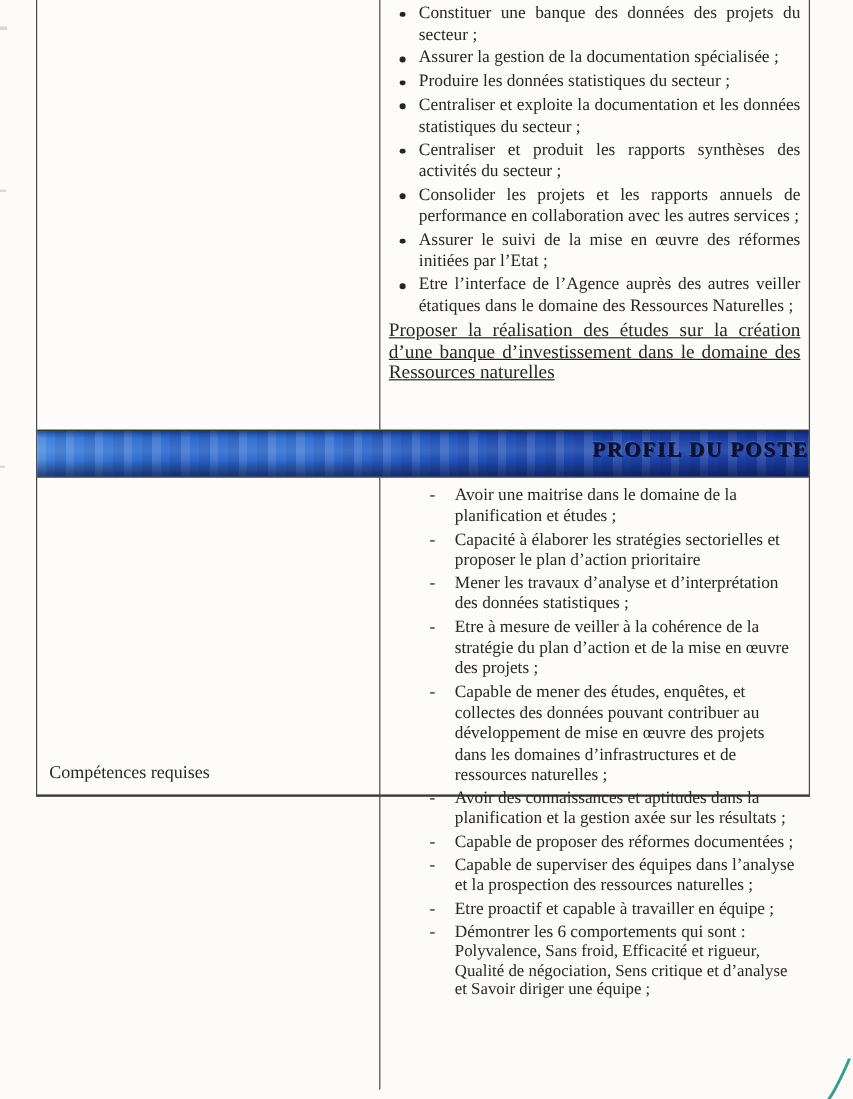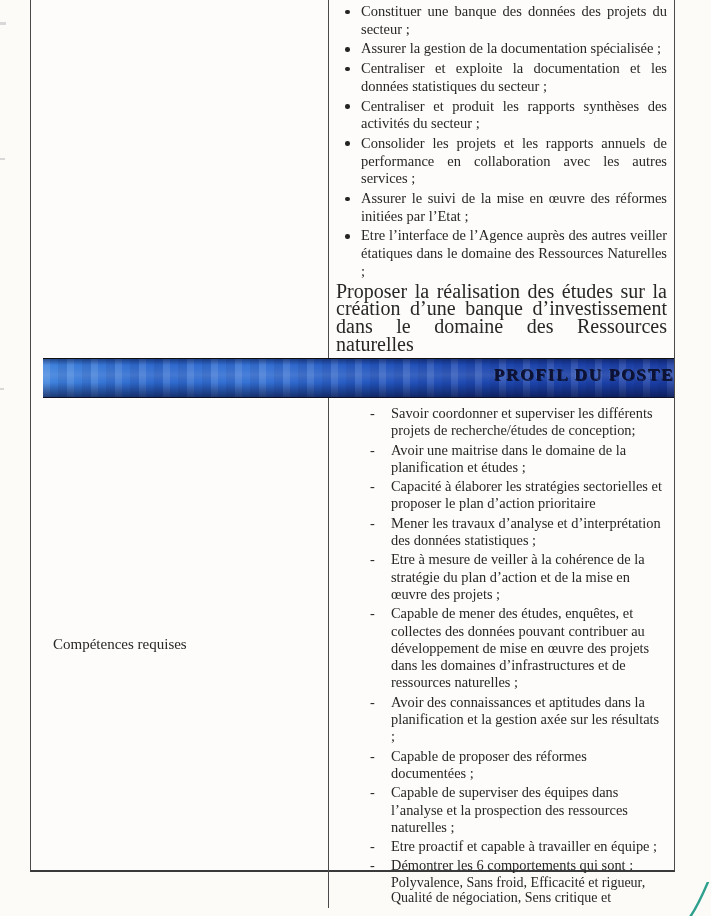--- a/index.html
+++ b/index.html
@@ -22,27 +22,26 @@
   .artifact.a3 { left: 0; top: 388px; width: 4px; height: 2px; }
 
   
   .scan-top-bar {
     position: absolute; left: 30px; top: 0; width: 300px; height: 4px;
     background: #171717;
   }
 
   .doc-table {
     position: absolute; left: 30px; top: 0;
-    width: 645px; height: 872px;
+    width: 645px; height: 664px;
     border-left: 1.5px solid #4a4a4a;
     border-right: 1.5px solid #4a4a4a;
     border-bottom: 2px solid #3a3a3a;
     box-sizing: border-box;
     background: #fdfcfa;
-    padding-left: 12px;
   }
   .row { display: flex; box-sizing: border-box; }
   .row-top { height: 358px; }
   .row-bottom { height: 510px; }
   .cell { box-sizing: border-box; overflow: hidden; }
   .cell-left {
     width: 286px;
     border-right: 1.5px solid #4a4a4a;
     position: relative;
   }
@@ -61,23 +60,24 @@
     text-align: justify;
   }
   ul.bullet-list li::before {
     content: "";
     position: absolute; left: 9px; top: 6.5px;
     width: 4.6px; height: 4.6px; border-radius: 50%;
     background: #242424;
   }
   .closing-para {
     margin: 2px 0 0 0;
-    font-size: 20px;
+    font-size: 16px;
     line-height: 17.7px;
     text-align: justify;
+    text-decoration: underline;
   }
 
   
   .banner {
     height: 40px;
     box-sizing: border-box;
     border-top: 1.6px solid #101010;
     border-bottom: 1.6px solid #0d1026;
     display: flex; align-items: center; justify-content: flex-end;
     padding-bottom: 7px;
@@ -140,41 +140,41 @@
   <div class="scan-top-bar"></div>
 
   <div class="doc-table">
 
     <div class="row row-top">
       <div class="cell cell-left"></div>
       <div class="cell cell-right">
         <ul class="bullet-list">
             <li>Constituer une banque des données des projets du secteur ;</li>
             <li>Assurer la gestion de la documentation spécialisée ;</li>
+            <li>Produire les données statistiques du secteur ;</li>
             <li>Centraliser et exploite la documentation et les données statistiques du secteur ;</li>
             <li>Centraliser et produit les rapports synthèses des activités du secteur ;</li>
             <li>Consolider les projets et les rapports annuels de performance en collaboration avec les autres services ;</li>
             <li>Assurer le suivi de la mise en œuvre des réformes initiées par l’Etat ;</li>
             <li>Etre l’interface de l’Agence auprès des autres veiller étatiques dans le domaine des Ressources Naturelles ;</li>
           </ul>
         <p class="closing-para">Proposer la réalisation des études sur la création d’une banque d’investissement dans le domaine des Ressources naturelles</p>
       </div>
     </div>
 
     <div class="banner">
       <span class="banner-title">PROFIL DU POSTE</span>
     </div>
 
     <div class="row row-bottom">
       <div class="cell cell-left">
         <div class="comp-label">Compétences requises</div>
       </div>
       <div class="cell cell-right">
         <ul class="dash-list">
-            <li>Savoir coordonner et superviser les différents projets de recherche/études de conception;</li>
             <li>Avoir une maitrise dans le domaine de la planification et études ;</li>
             <li>Capacité à élaborer les stratégies sectorielles et proposer le plan d’action prioritaire</li>
             <li>Mener les travaux d’analyse et d’interprétation des données statistiques ;</li>
             <li>Etre à mesure de veiller à la cohérence de la stratégie du plan d’action et de la mise en œuvre des projets ;</li>
             <li>Capable de mener des études, enquêtes, et collectes des données pouvant contribuer au développement de mise en œuvre des projets dans les domaines d’infrastructures et de ressources naturelles ;</li>
             <li>Avoir des connaissances et aptitudes dans la planification et la gestion axée sur les résultats ;</li>
             <li>Capable de proposer des réformes documentées ;</li>
             <li>Capable de superviser des équipes dans l’analyse et la prospection des ressources naturelles ;</li>
             <li>Etre proactif et capable à travailler en équipe ;</li>
             <li><span class="li-main">Démontrer les 6 comportements qui sont :</span><span class="li-sub">Polyvalence, Sans froid, Efficacité et rigueur, Qualité de négociation, Sens critique et d’analyse et Savoir diriger une équipe ;</span></li>

